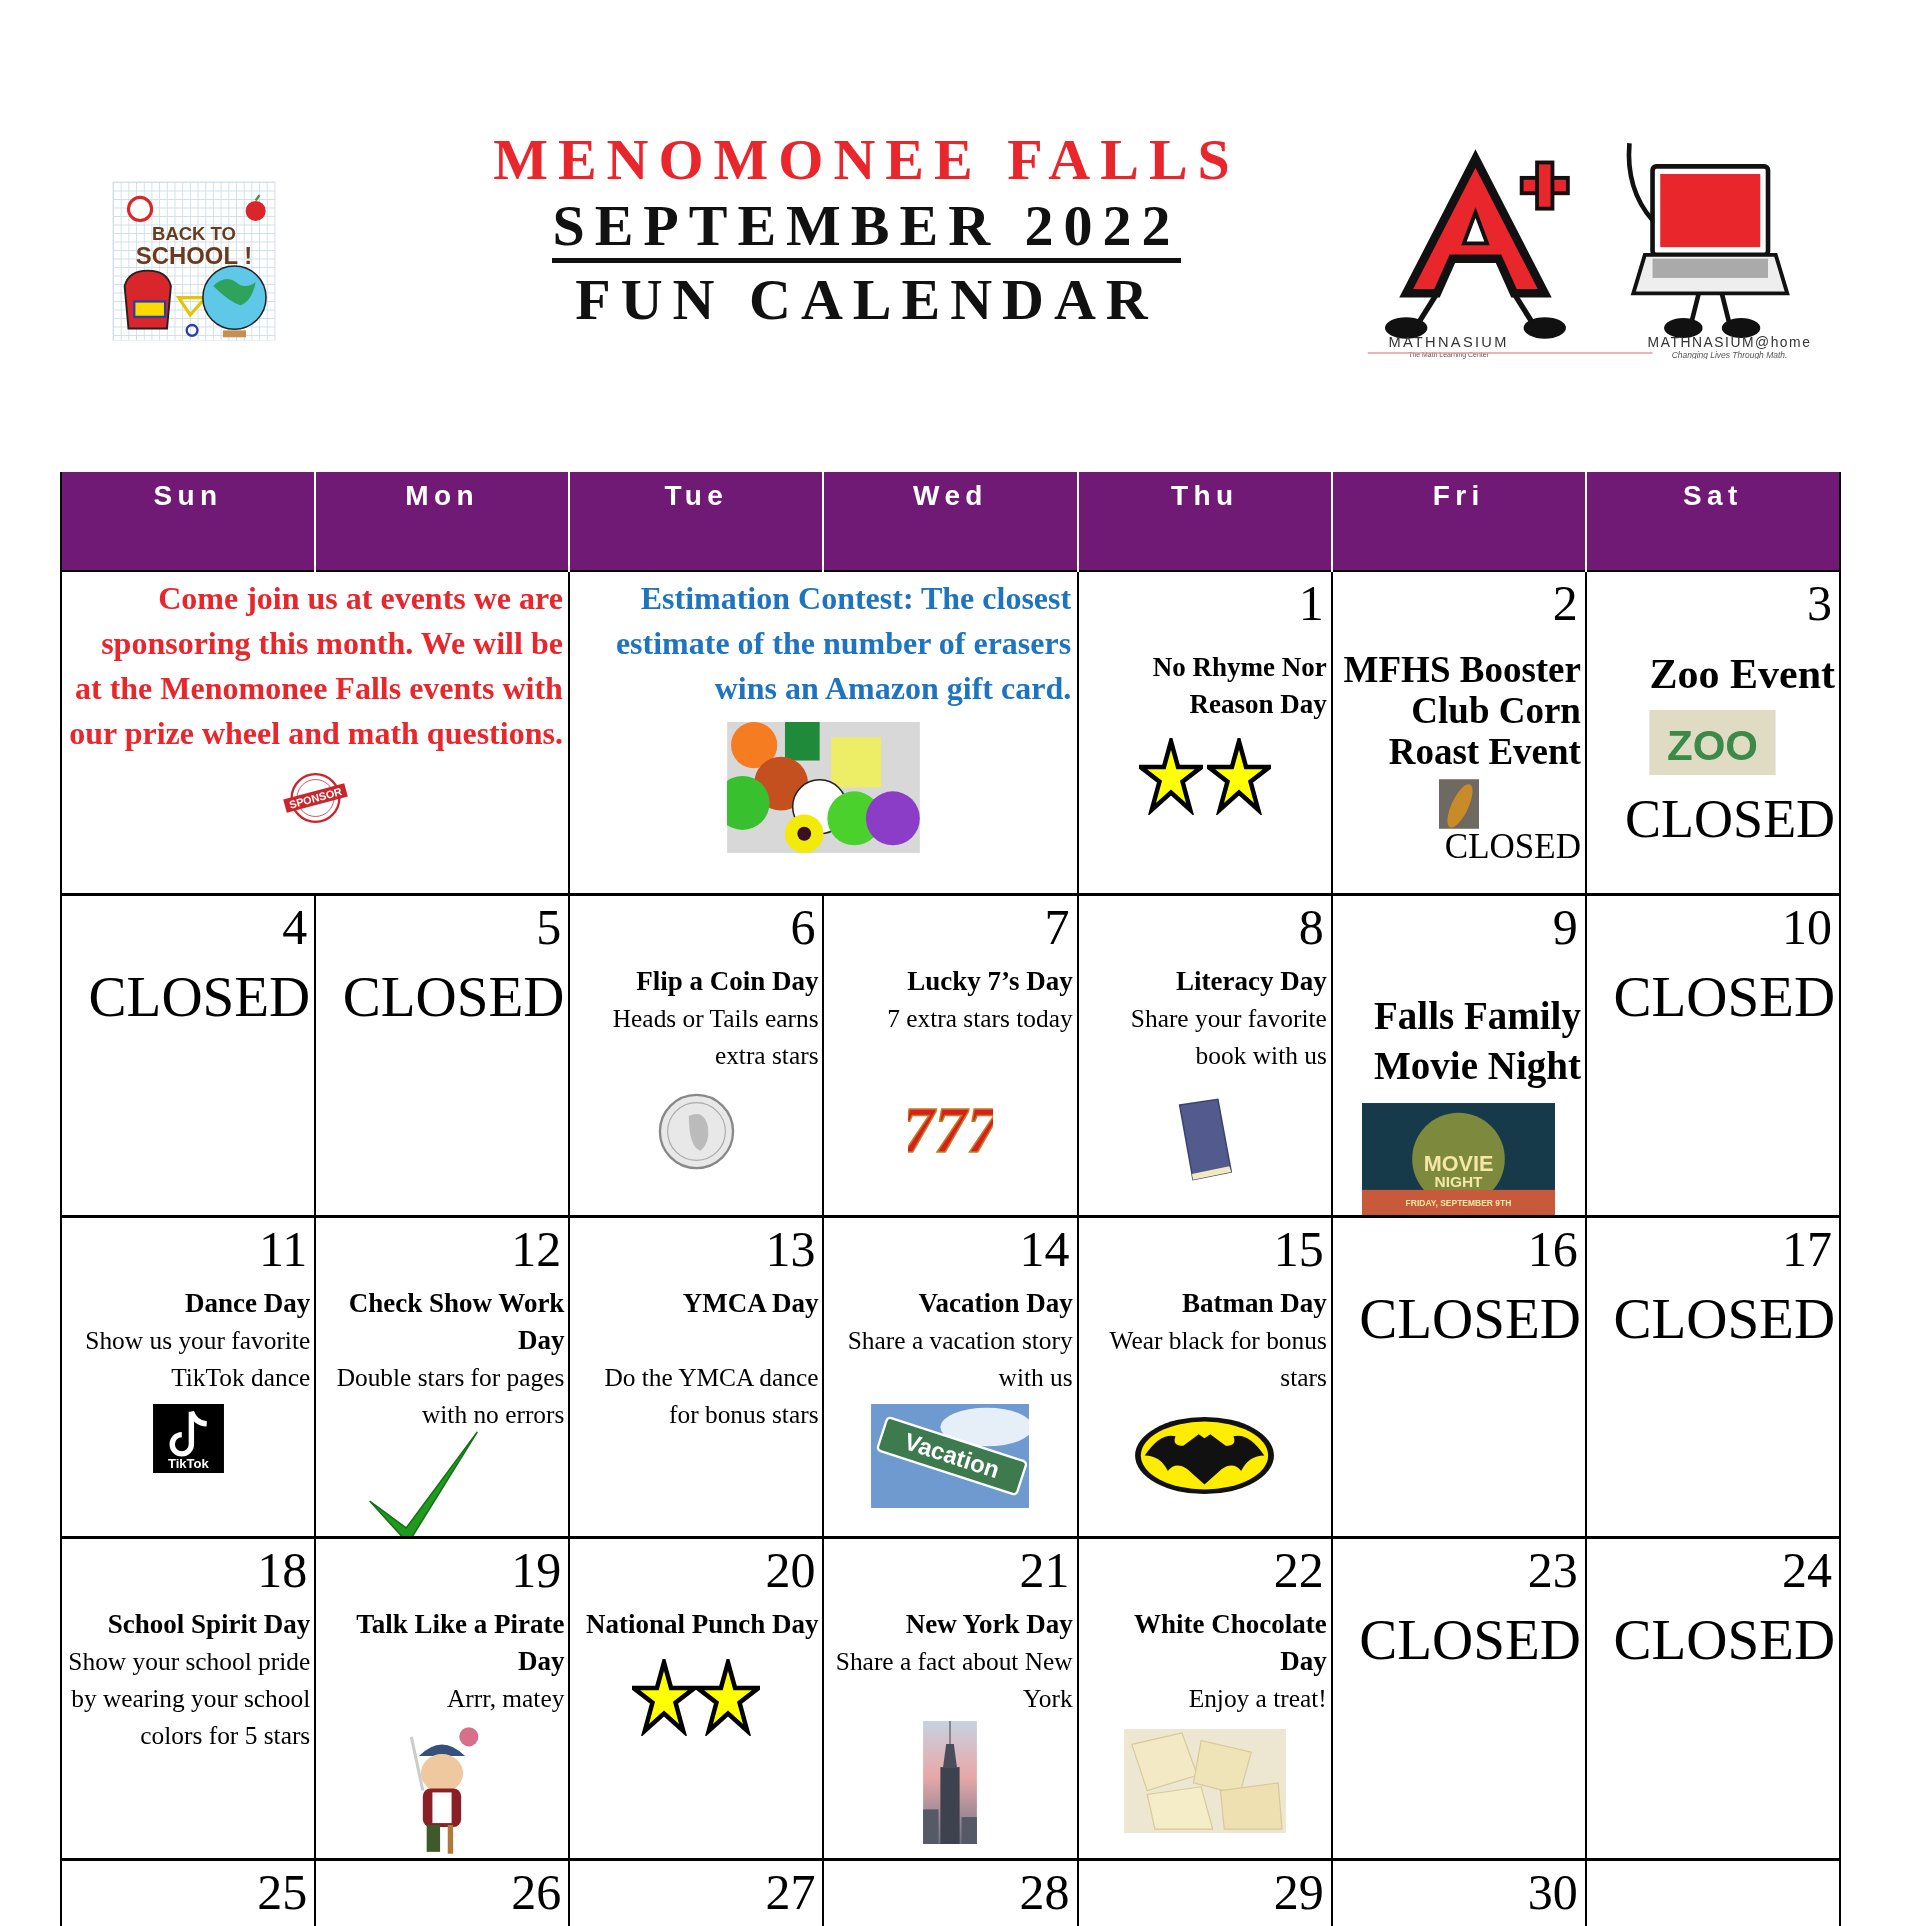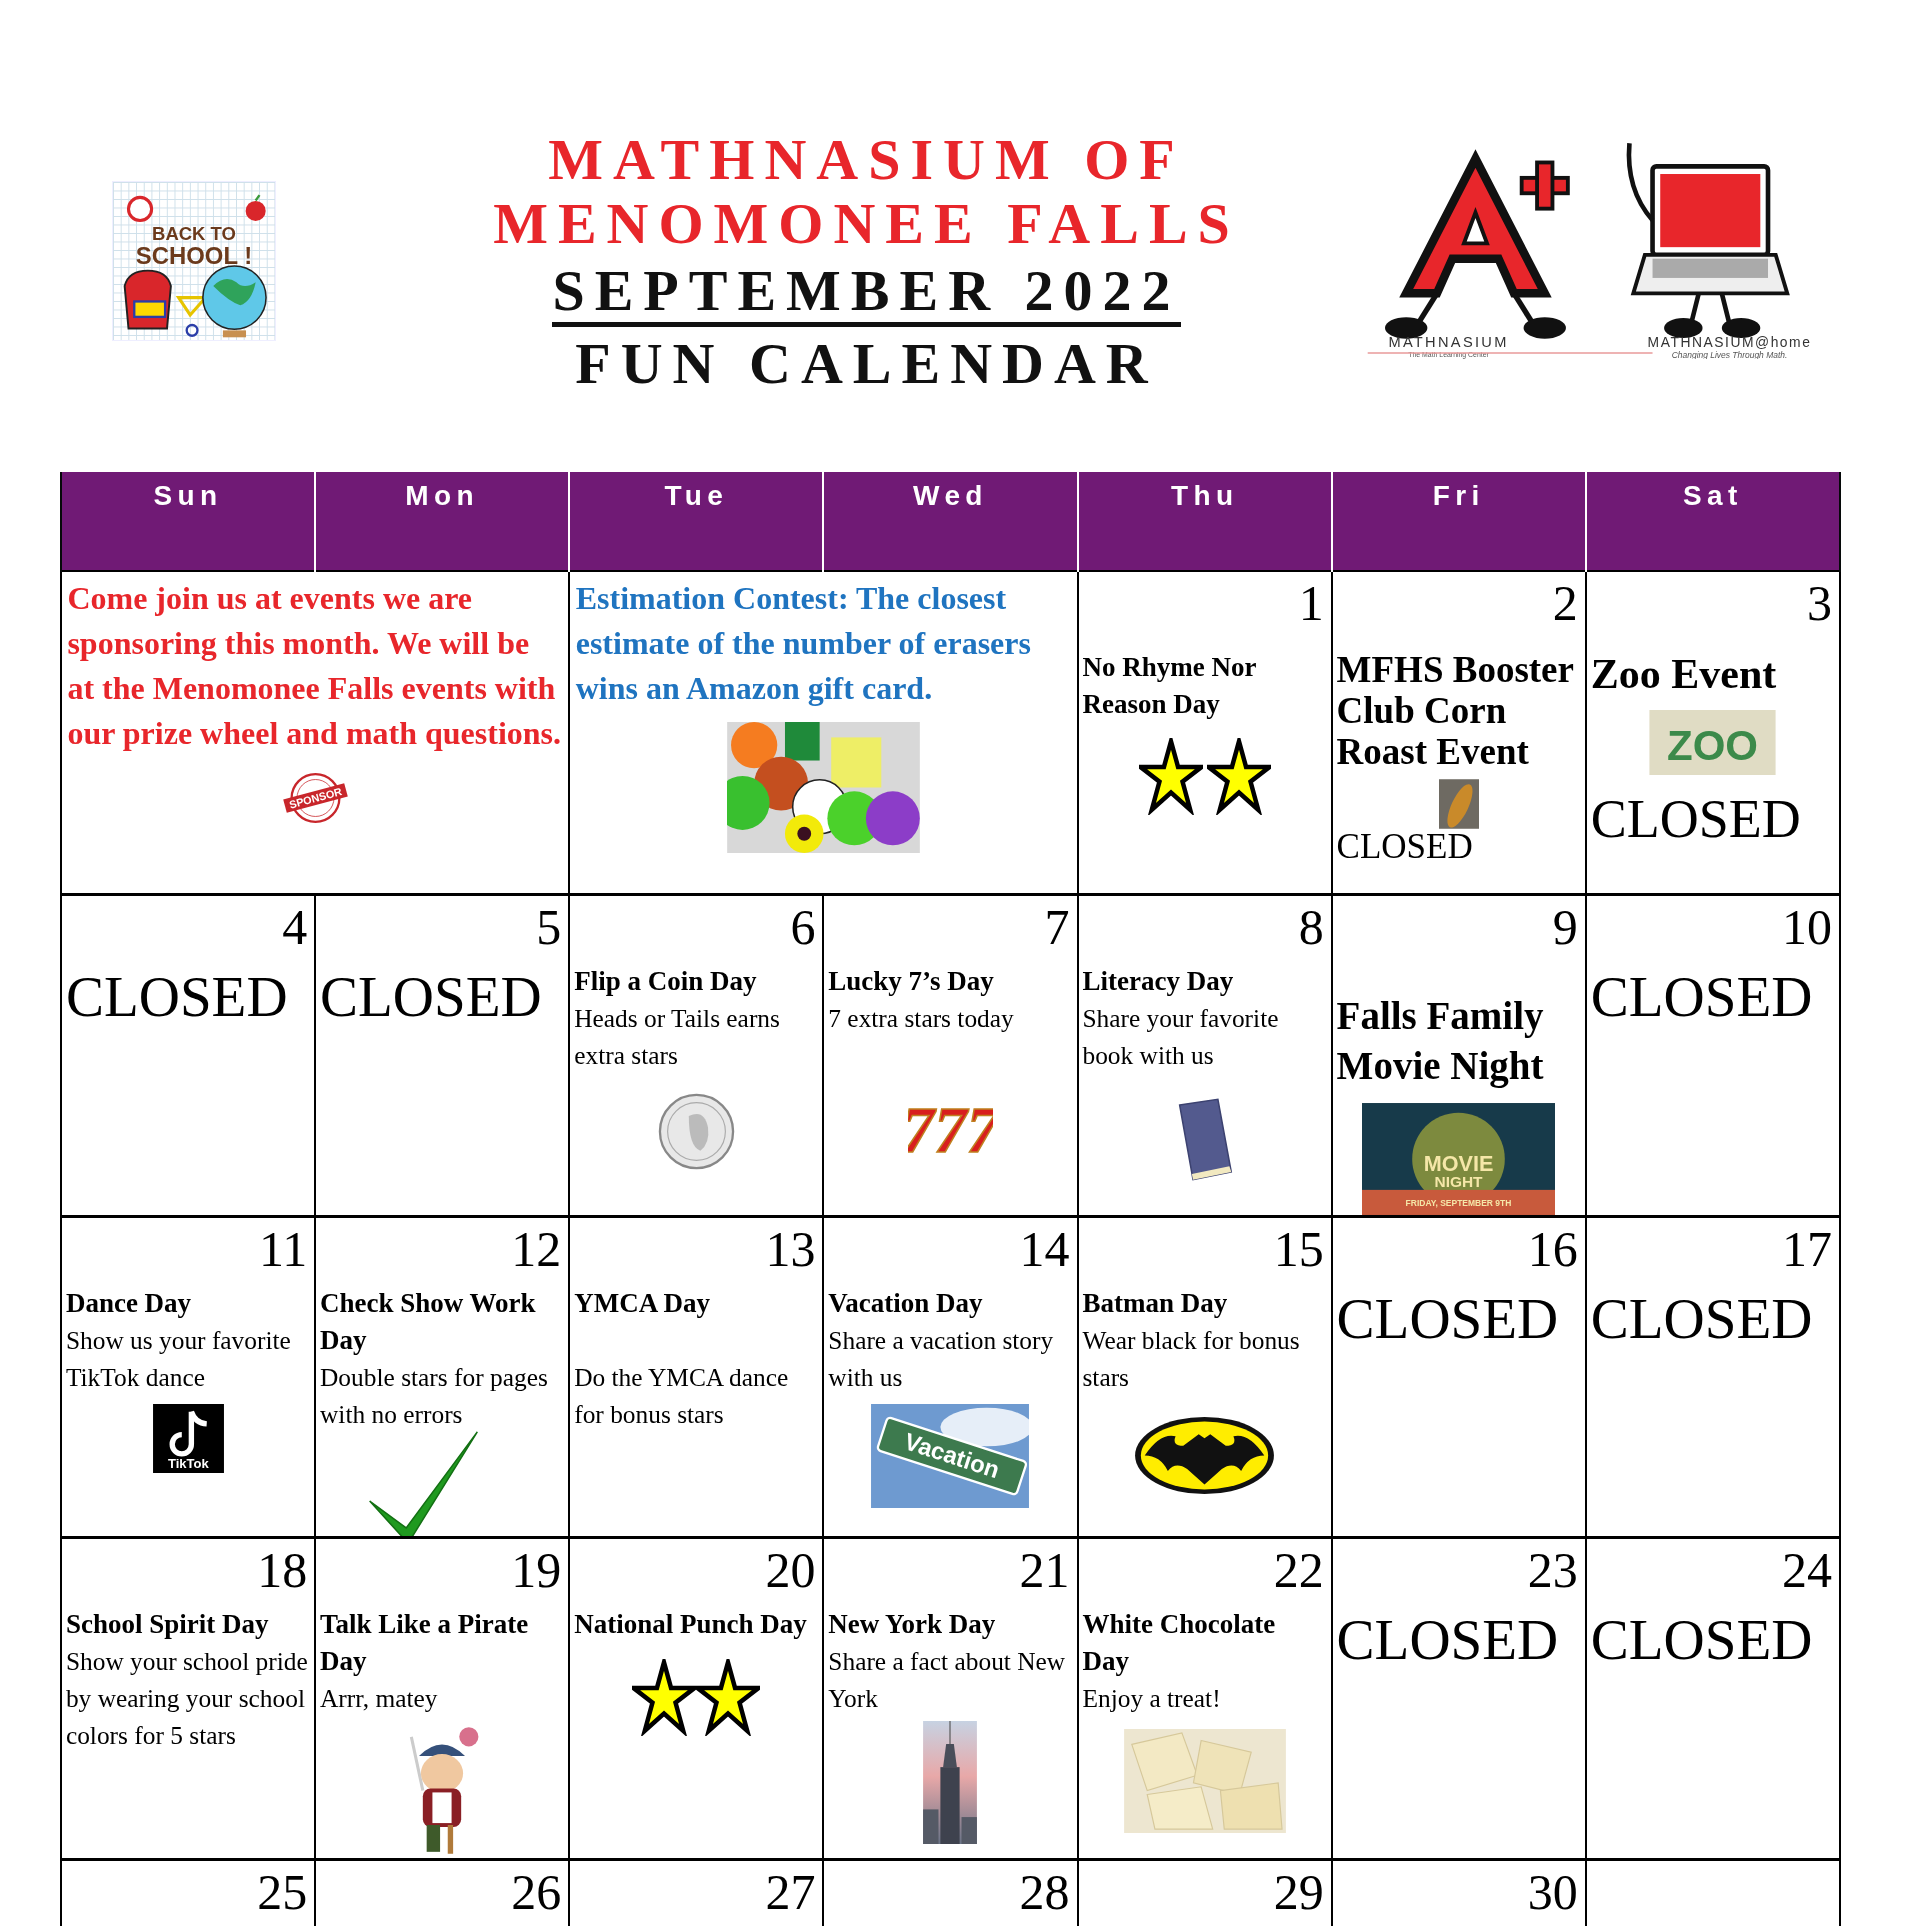--- a/index.html
+++ b/index.html
@@ -10,21 +10,21 @@
   .t-black { color:#111; font-size:58px; }
   .t-month { display:inline-block; border-bottom:5.4px solid #111; padding-bottom:2.3px; margin-top:2.3px; margin-bottom:8.5px; }
   .logo-left { position:absolute; left:112px; top:181px; width:162px; height:158px; background-color:#fff;
      background-image: linear-gradient(#cfe0ea 0.8px, transparent 0.8px), linear-gradient(90deg, #cfe0ea 0.8px, transparent 0.8px);
      background-size:7.7px 8.5px; border:0.4px solid #eef; }
   .logo-right { position:absolute; left:1360px; top:143px; width:485px; height:216px; }
   table.cal { position:absolute; left:60px; top:472px; width:1781px; border-collapse:collapse; table-layout:fixed; }
   table.cal th { background:#701a75; color:#fff; height:89px; font-family:"Liberation Sans", sans-serif; font-weight:bold; font-size:28px; letter-spacing:5.4px; vertical-align:top; padding-top:7.7px; border-left:2.3px solid #fff; border-right:2.3px solid #fff; }
   table.cal th:first-child { border-left:2.3px solid #060909; }
   table.cal th:last-child { border-right:2.3px solid #060909; }
-  table.cal td { border:2.3px solid #000; vertical-align:top; position:relative; padding:0; text-align:left; overflow:hidden; }
+  table.cal td { border:2.3px solid #000; vertical-align:top; position:relative; padding:0; text-align:right; overflow:hidden; }
   table.cal tr.week td { border-top:3.9px solid #000; }
   .daynum { position:absolute; right:7px; top:6.2px; font-size:50px; line-height:1; font-family:"Liberation Serif", serif; }
   .cell-inner { position:absolute; left:0; right:0; top:67px; bottom:0; padding:0 3.9px; }
   .ev-title { font-weight:bold; font-size:27px; line-height:37px; }
   .ev-desc { font-size:25.4px; line-height:37px; }
   .big-title { font-weight:bold; font-size:42px; line-height:50px; }
   .closed { font-size:57px; line-height:1.05; margin-top:3.9px; }
   .closed-sm { font-size:35px; line-height:1; }
   .promo-red { color:#e8262b; font-weight:bold; font-size:32px; line-height:45px; padding:3.9px 5.4px 0; }
   .promo-blue { color:#1f74c0; font-weight:bold; font-size:32px; line-height:45px; padding:3.9px 5.4px 0; }
@@ -44,21 +44,20 @@
     <rect x="55" y="310" width="80" height="40" fill="#ffd800" stroke="#2a3ea8" stroke-width="6"></rect>
     <path d="M170 300 L240 300 L200 345 Z" fill="none" stroke="#e6c400" stroke-width="8"></path>
     <circle cx="315" cy="300" r="82" fill="#5fc8e8" stroke="#222" stroke-width="4"></circle>
     <path d="M260 270 q30 -30 60 -10 q20 20 50 0 q-10 50 -40 60 q-30 -10 -70 -50z" fill="#2fa35b"></path>
     <rect x="285" y="385" width="60" height="18" fill="#c89050"></rect>
     <circle cx="205" cy="385" r="14" fill="none" stroke="#2a3ea8" stroke-width="6"></circle>
   </svg>
 </div>
 
 <div class="title-block">
-  <div class="title-line t-red">MATHNASIUM OF</div>
   <div class="title-line t-red">MENOMONEE FALLS</div>
   <div class="title-line t-black"><span class="t-month">SEPTEMBER 2022</span></div>
   <div class="title-line t-black">FUN CALENDAR</div>
 </div>
 
 <div class="logo-right">
   <svg width="485" height="216" viewBox="0 0 1260 560">
 
     <polygon points="300,40 120,390 200,390 240,300 360,300 400,390 480,390" fill="#e8262b" stroke="#111" stroke-width="22"></polygon>
     <polygon points="300,180 270,260 330,260" fill="#fff" stroke="#111" stroke-width="10"></polygon>

